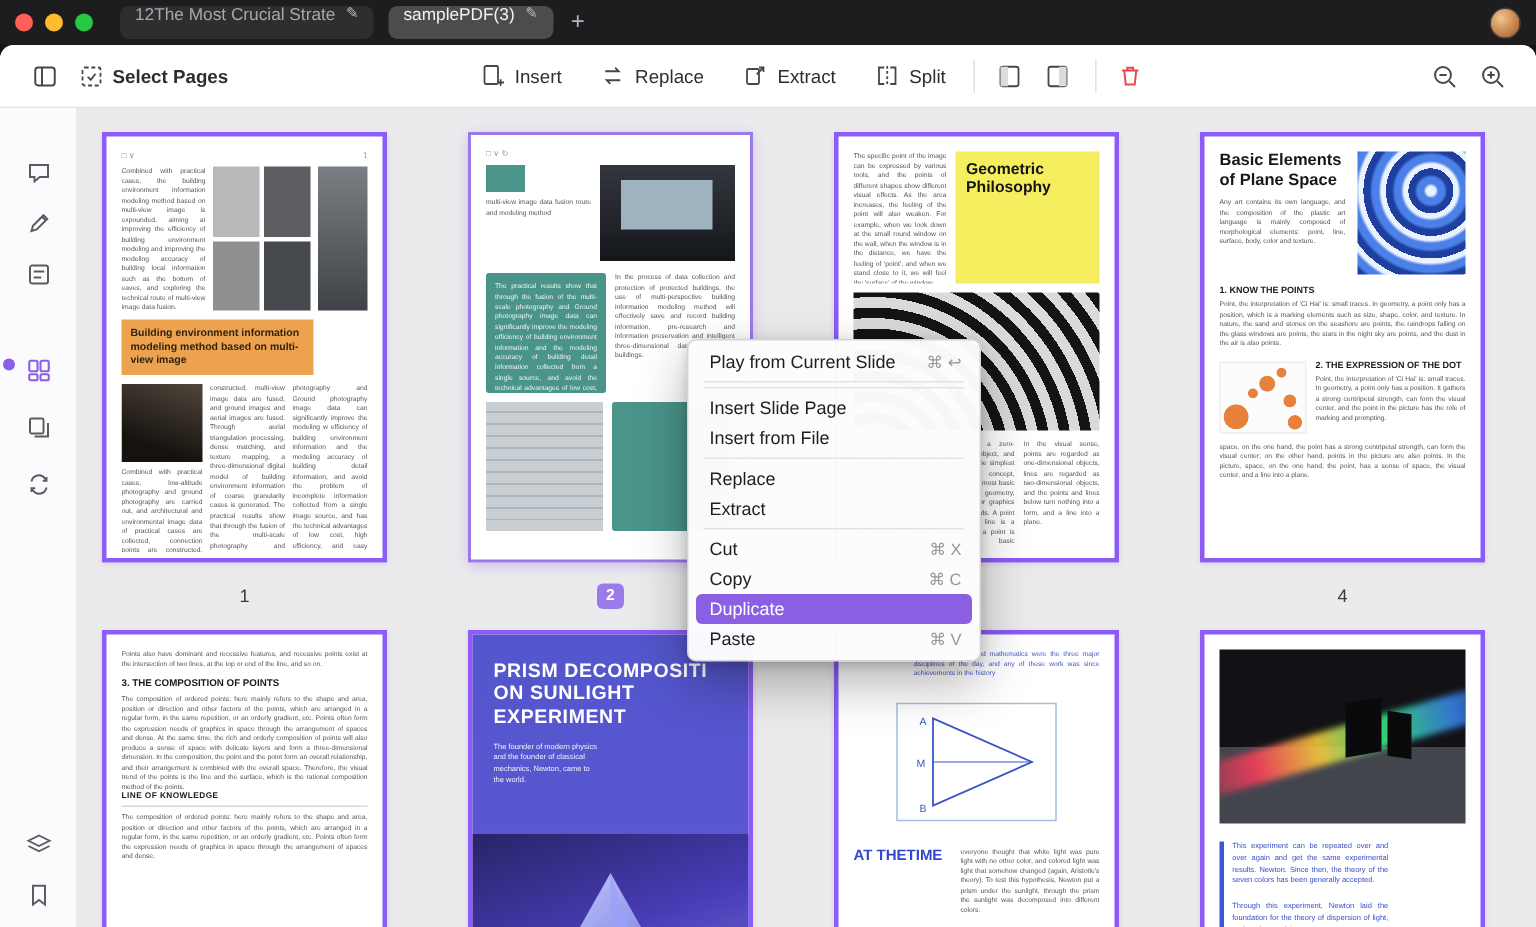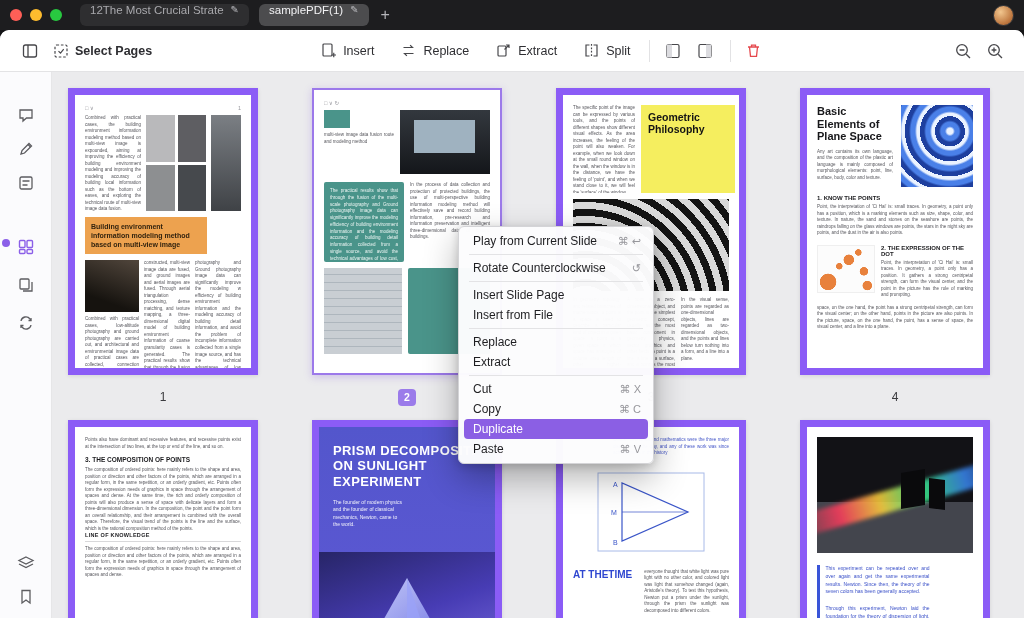--- a/index.html
+++ b/index.html
@@ -35,21 +35,21 @@
   .sbtn { width:26px; height:26px; display:flex; align-items:center; justify-content:center; }
   .active-dot { position:absolute; left:2px; top:167px; width:8px; height:8px; border-radius:50%; background:#8b5fe8; }
   .sb-bottom { position:absolute; bottom:8px; left:0; right:0; display:flex; flex-direction:column; align-items:center; gap:8px; }
   .content { flex:1; overflow:hidden; padding:16px 0 0 16px; }
   .grid { display:grid; grid-template-columns:repeat(4,190px); column-gap:54px; row-gap:13px; }
   .cell { display:flex; flex-direction:column; align-items:center; }
   .pnum { height:20px; margin-top:12px; display:flex; align-items:center; justify-content:center; font-size:12px; color:#3a3a3e; }
   .pnum-badge { min-width:18px; height:17px; background:#9b7bea; border-radius:4px; color:#fff; font-size:10.5px; font-weight:bold; display:flex; align-items:center; justify-content:center; padding:0 4px; }
 
   
-  .thumb { width:190px; height:287px; background:#fff; border:7px solid #8b5cf6; box-shadow:0 1px 4px rgba(0,0,0,.10); position:relative; overflow:hidden; padding:10px; }
+  .thumb { width:190px; height:287px; background:#fff; border:3px solid #8b5cf6; box-shadow:0 1px 4px rgba(0,0,0,.10); position:relative; overflow:hidden; padding:10px; }
   .thumb.selected { border:2px solid #9c79ea; box-shadow:0 2px 8px rgba(124,82,220,.28); }
   .row { display:flex; }
   .t4 { font-size:4.5px; line-height:1.45; color:#55555b; text-align:justify; }
   .h6 { font-size:6px; font-weight:bold; color:#1b1b1e; }
   .corner-row { display:flex; justify-content:space-between; font-size:5.5px; color:#9a9aa0; margin-bottom:4px; }
 
   
   .p1grid { display:grid; grid-template-columns:1fr 1fr; grid-template-rows:1fr 1fr; gap:3px; width:68px; height:96px; }
   .p1grid .a{background:#b9b9bb;} .p1grid .b{background:#5e5e62;} .p1grid .c{background:#8d8f91;} .p1grid .d{background:#46494d;}
   .p1tall { width:34px; height:96px; background:linear-gradient(180deg,#7b7f84,#3f4246); }
@@ -123,21 +123,21 @@
   <div class="lights">
     <div class="light r"></div>
     <div class="light y"></div>
     <div class="light g"></div>
   </div>
   <div class="tab inactive">
     <span class="label">12The Most Crucial Strate</span>
     <span class="pencil">✎</span>
   </div>
   <div class="tab active">
-    <span class="label">samplePDF(1)</span>
+    <span class="label">samplePDF(3)</span>
     <span class="pencil">✎</span>
   </div>
   <div class="newtab">+</div>
   <div class="avatar"></div>
 </div>
 
 <div class="window">
 
   <div class="toolbar">
     <div class="tbtn" style="margin-left:21px">
@@ -461,24 +461,20 @@
     </div>
   </div>
 </div>
 
 <div class="menu">
   <div class="mi">
     <span>Play from Current Slide</span>
     <span class="sc">⌘ ↩</span>
   </div>
   <div class="msep"></div>
-  <div class="mi">
-    <span>Rotate Counterclockwise</span>
-    <span class="sc">↺</span>
-  </div>
   <div class="msep"></div>
   <div class="mi">
     <span>Insert Slide Page</span>
   </div>
   <div class="mi">
     <span>Insert from File</span>
   </div>
   <div class="msep"></div>
   <div class="mi">
     <span>Replace</span>

